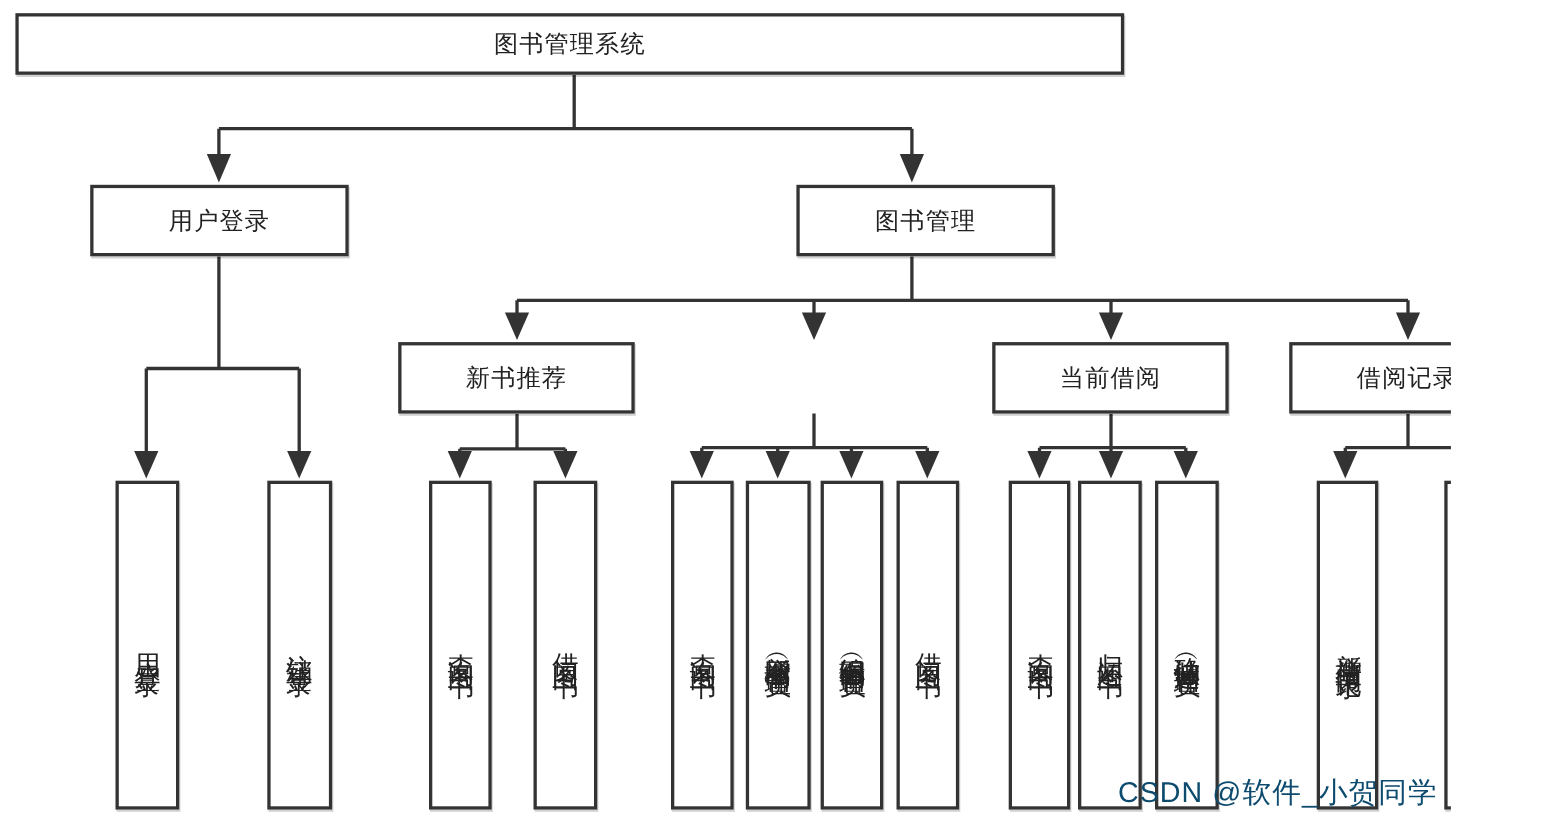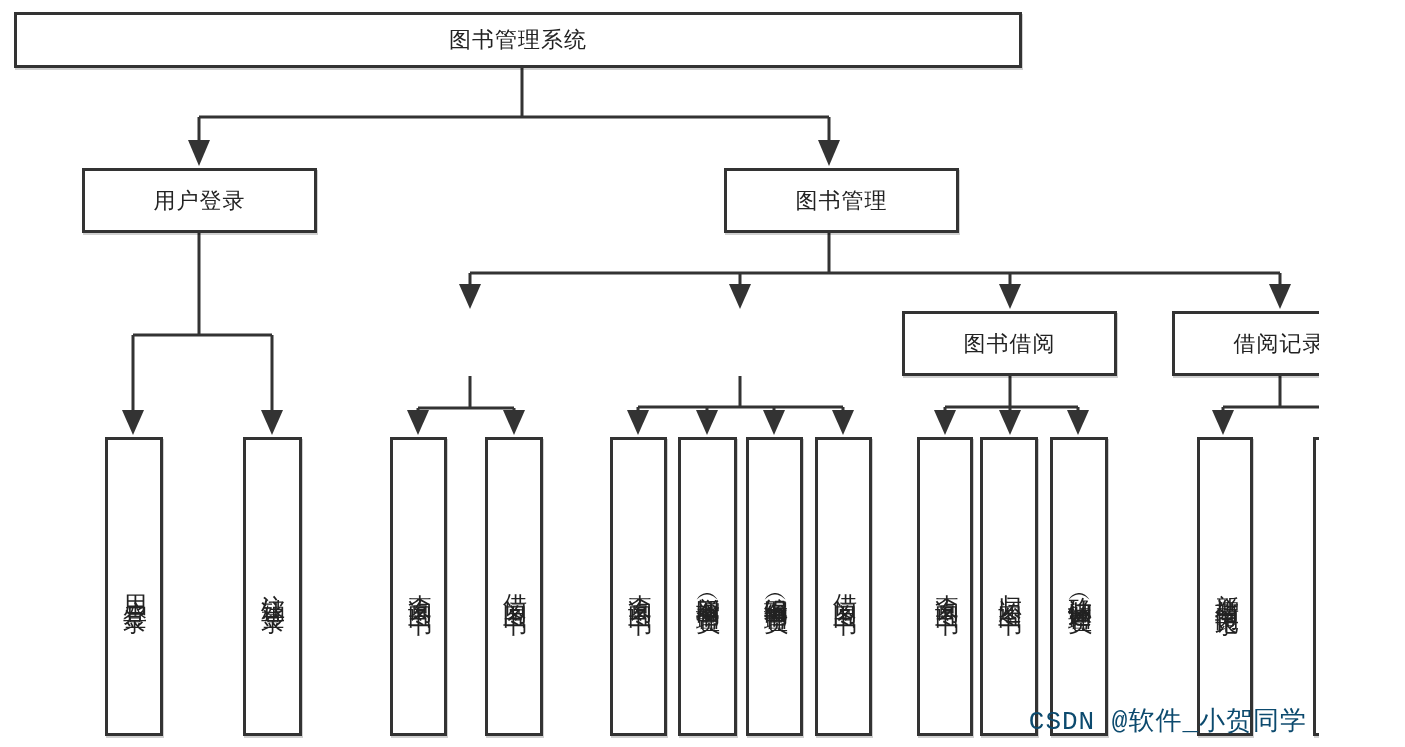--- a/index.html
+++ b/index.html
@@ -1,21 +1,21 @@
 <!DOCTYPE html>
 <html><head>
 <meta charset="utf-8">
 <style>
   html,body { margin:0; padding:0; background:#ffffff; }
   .canvas {
     position: relative;
     width: 1319px;
     height: 747px;
     background: #ffffff;
-    font-family: Liberation Mono, monospace;
+    font-family: Liberation Sans, sans-serif;
     color: #222222;
     overflow: hidden;
   }
   .connectors {
     position: absolute;
     left: 0; top: 0;
     width: 1405px; height: 747px;
   }
   .node {
     position: absolute;
@@ -90,21 +90,22 @@
       <polygon points="1212,410 1234,410 1223,435"></polygon>
       <polygon points="1332,410 1354,410 1343,435"></polygon>
     </g>
   </svg>
 
   <div class="node" style="left:14px; top:12px; width:1008px; height:56px;">图书管理系统</div>
 
   <div class="node" style="left:82px; top:168px; width:235px; height:65px;">用户登录</div>
   <div class="node" style="left:712px; top:168px; width:235px; height:65px;margin-left:12px;">图书管理</div>
 
-  <div class="node" style="left:902px; top:311px; width:215px; height:65px;">图书借阅</div>
+  <div class="node" style="left:362px; top:311px; width:215px; height:65px;">新书推荐</div>
+  <div class="node" style="left:902px; top:311px; width:215px; height:65px;">当前借阅</div>
   <div class="node" style="left:1172px; top:311px; width:215px; height:65px;">借阅记录</div>
 
   <div class="leaf" style="left:105px; top:437px; width:58px; height:299px;">用户登录</div>
   <div class="leaf" style="left:243px; top:437px; width:59px; height:299px;">注销登录</div>
 
   <div class="leaf" style="left:390px; top:437px; width:57px; height:299px;">查询图书</div>
   <div class="leaf" style="left:485px; top:437px; width:58px; height:299px;">借阅图书</div>
 
   <div class="leaf" style="left:610px; top:437px; width:57px; height:299px;">查询图书</div>
   <div class="leaf" style="left:678px; top:437px; width:59px; height:299px; letter-spacing:2px;">新增图书（管理员）</div>

